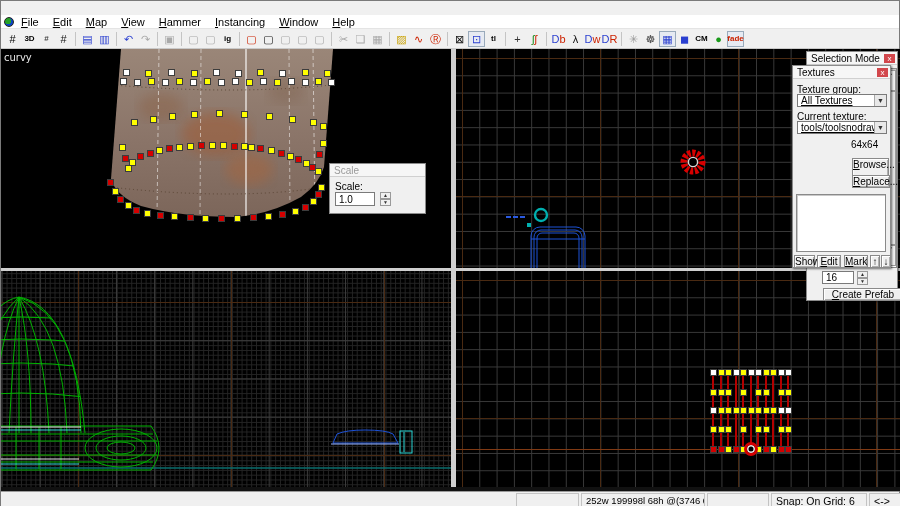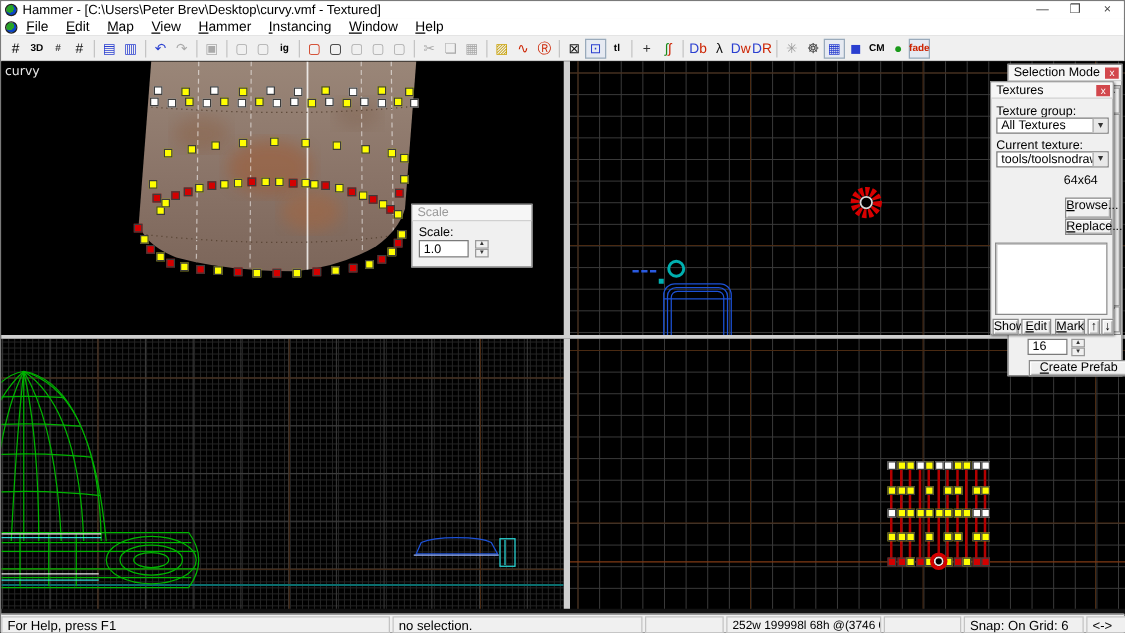--- a/index.html
+++ b/index.html
@@ -61,50 +61,41 @@
   .axis-x { position:absolute; left:0; width:100%; height:1px; background:#803a14; }
   .sel-origin { position:absolute; width:14px; height:14px; border-radius:50%;
      border:3px solid #d40000; box-shadow:inset 0 0 0 1.5px #e8e8e8; background:#000; }
 
   
   .fwin { position:absolute; background:#f0f0f0; border:1px solid #8a8a8a; box-shadow:1px 1px 2px rgba(0,0,0,.55); }
   .fwin .ftitle { height:13px; background:#f6f6f6; border-bottom:1px solid #d0d0d0; font-size:10px; line-height:13px; padding-left:4px; position:relative; }
   .fwin .ftitle.inactive { color:#9a9a9a; }
   .xbtn { position:absolute; right:2px; top:2px; width:11px; height:9px; background:#d2474c; color:#fff; font-size:8px; line-height:9px; text-align:center; }
   .flabel { position:absolute; font-size:10px; }
-  .combo { position:absolute; height:13px; background:#fff; border:1px solid #7a7a7a; font-size:10px; line-height:11px; padding-left:3px; }
+  .combo { position:absolute; height:13px; background:#fff; border:1px solid #7a7a7a; font-size:10px; line-height:11px; padding-left:3px;text-decoration:underline; }
   .combo .arrow { position:absolute; right:0; top:0; width:12px; height:11px; background:#e8e8e8; border-left:1px solid #aaa; text-align:center; font-size:7px; line-height:11px; color:#333; }
   .btn { position:absolute; background:#f0f0f0; border:1px solid #8a8a8a; box-shadow:inset 1px 1px 0 #fff, inset -1px -1px 0 #b0b0b0; font-size:10px; text-align:center; }
   .btn.u::first-letter { text-decoration:underline; }
   .sunken { background:#fff; border:1px solid #8a8a8a; box-shadow:inset 1px 1px 0 #c9c9c9; }
   .spin { position:absolute; width:11px; display:flex; flex-direction:column; }
   .spin span { flex:1; background:#f0f0f0; border:1px solid #9a9a9a; font-size:5px; line-height:5px; text-align:center; color:#333; }
   input.field { position:absolute; background:#fff; border:1px solid #7a7a7a; font-size:10px; font-family:"Liberation Sans",sans-serif; padding-left:3px; }
 
   .tex-preview { position:absolute; background:#e6c71d; display:flex; align-items:center; justify-content:center; }
   .tex-preview span { font-size:9px; font-weight:bold; color:#3a3000; letter-spacing:0; }
 
   
   .statusbar { position:absolute; left:0; top:490px; width:100%; height:16px; background:#f0f0f0; border-top:1px solid #9a9a9a; font-size:10.5px; }
   .spane { position:absolute; top:1px; height:14px; line-height:14px; padding-left:4px; border:1px solid #c3c3c3; background:#f0f0f0; white-space:nowrap; overflow:hidden; }
 </style>
 </head>
 <body>
 
 <div class="app">
 
-  <div class="titlebar">
-    <span class="appicon"></span>
-    <span class="title">Hammer - [C:\Users\Peter Brev\Desktop\curvy.vmf - Textured]</span>
-    <div class="capbtns">
-      <span class="capbtn">—</span>
-      <span class="capbtn">❒</span>
-      <span class="capbtn">×</span>
-    </div>
-  </div>
 
   <div class="menubar">
     <span class="appicon"></span>
     <span class="menu-item">File</span>
     <span class="menu-item">Edit</span>
     <span class="menu-item">Map</span>
     <span class="menu-item">View</span>
     <span class="menu-item">Hammer</span>
     <span class="menu-item">Instancing</span>
     <span class="menu-item">Window</span>
@@ -532,21 +523,21 @@
       <div class="combo" style="left:4px; top:28px; width:90px">
         <span>All Textures</span>
         <span class="arrow">▼</span>
       </div>
       <span class="flabel" style="left:4px; top:45px">Current texture:</span>
       <div class="combo" style="left:4px; top:55px; width:90px">
         <span>tools/toolsnodraw</span>
         <span class="arrow">▼</span>
       </div>
       <span class="flabel" style="left:58px; top:73px">64x64</span>
-      <div class="btn u" style="left:59px; top:92px; width:37px; height:17px; line-height:12px">Browse...</div>
+      <div class="btn u" style="left:59px; top:92px; width:37px; height:29px; line-height:12px">Browse...</div>
       <div class="btn u" style="left:59px; top:109px; width:38px; height:13px; line-height:12px">Replace...</div>
       <div class="sunken" style="position:absolute; left:3px; top:128px; width:90px; height:58px"></div>
       <div class="btn" style="left:1px; top:189px; width:21px; height:13px; line-height:12px">Show</div>
       <div class="btn u" style="left:24px; top:189px; width:24px; height:13px; line-height:12px">Edit</div>
       <div class="btn u" style="left:51px; top:189px; width:24px; height:13px; line-height:12px">Mark</div>
       <div class="btn" style="left:77px; top:189px; width:10px; height:13px; line-height:12px">↑</div>
       <div class="btn" style="left:88px; top:189px; width:10px; height:13px; line-height:12px">↓</div>
     </div>
 
     <div class="fwin" style="left:328px; top:114px; width:97px; height:51px; z-index:6">
@@ -557,22 +548,20 @@
       <input class="field" style="left: 5px; top: 28px; width: 40px; height: 14px;" readonly="" value="1.0">
       <div class="spin" style="left:50px; top:28px; height:14px">
           <span>▲</span>
           <span>▼</span>
         </div>
     </div>
 
   </div>
 
   <div class="statusbar">
-    <span class="spane" style="left:0; width:311px">For Help, press F1</span>
-    <span class="spane" style="left:313px; width:200px">no selection.</span>
     <span class="spane" style="left:515px; width:63px"></span>
     <span class="spane" style="left:580px; width:124px; font-size:9.5px">252w 199998l 68h @(3746 0 2030)</span>
     <span class="spane" style="left:706px; width:62px"></span>
     <span class="spane" style="left:770px; width:96px">Snap: On Grid: 6</span>
     <span class="spane" style="left:868px; width:32px">&lt;-&gt;</span>
   </div>
 
 </div>
 
 </body></html>

